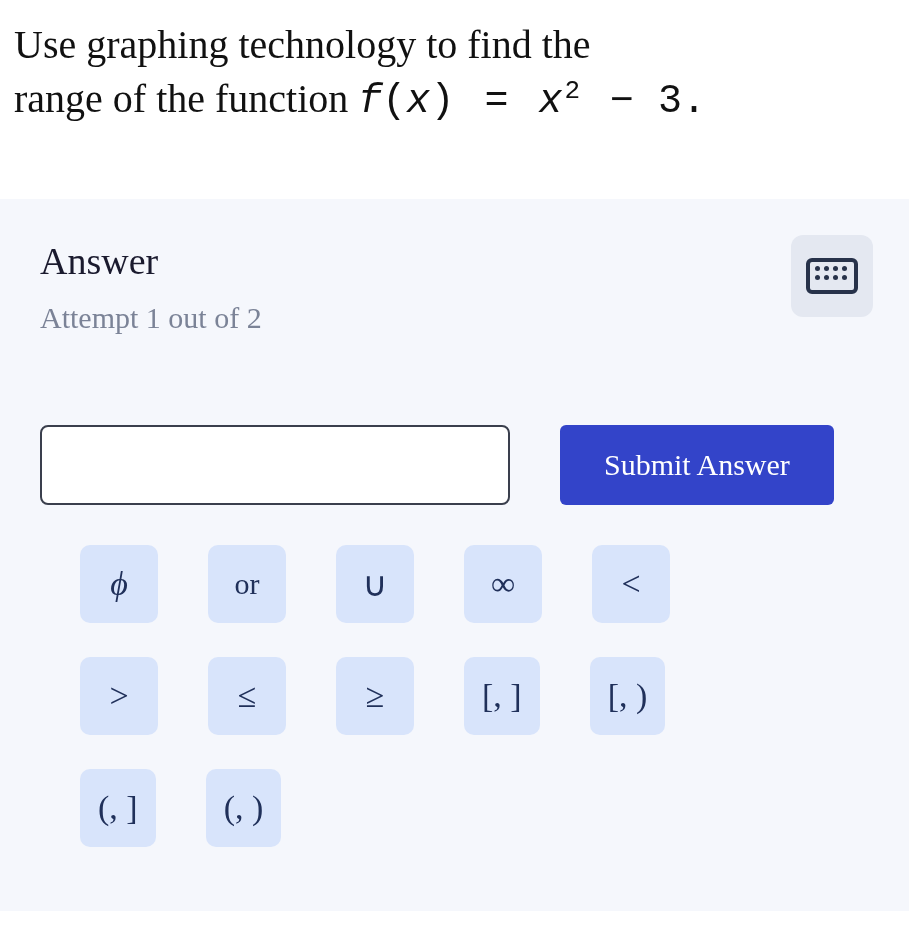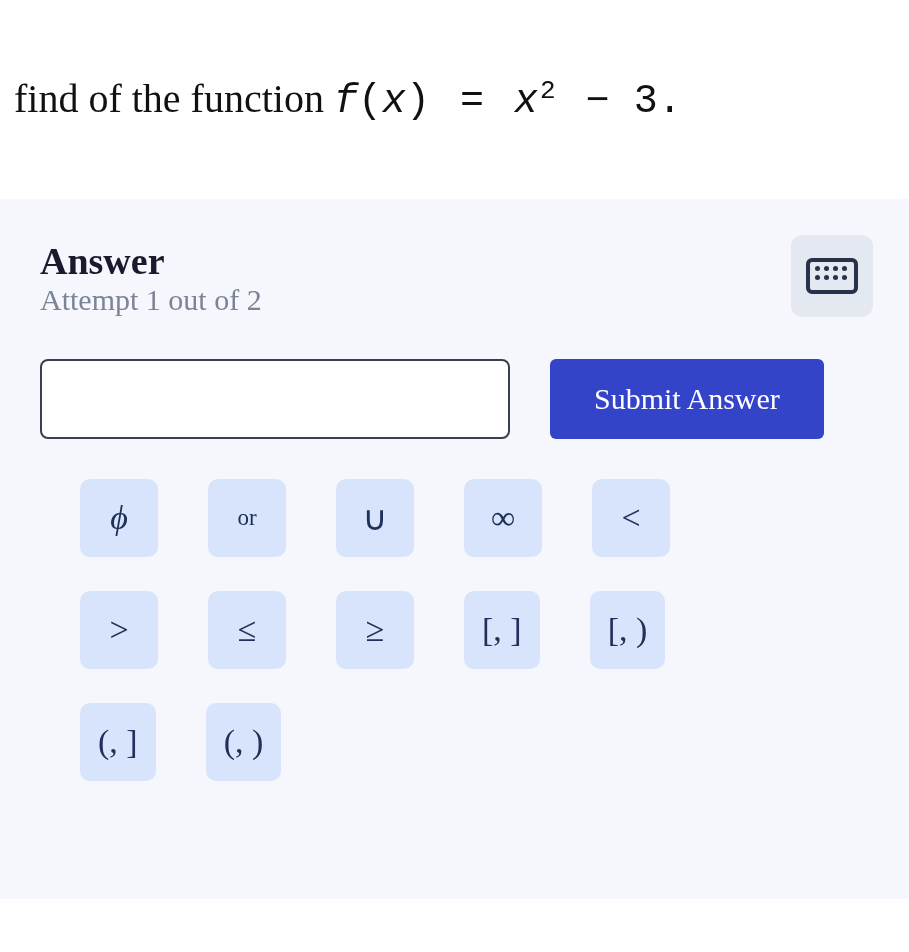--- a/index.html
+++ b/index.html
@@ -26,26 +26,27 @@
   .sup    { font-size: 0.65em; vertical-align: super; font-style: normal; margin-left:2px;}
   .answer-panel {
     margin-top: 70px;
     background: #f5f7fc;
     padding: 40px 40px 30px 40px;
     position: relative;
     min-height: 700px;
     box-sizing: border-box;
   }
   .answer-title {
-    font-weight: bold;
+    font-weight: normal;
     font-size: 38px;
   }
   .attempt {
     font-size: 30px;
     color: #7b8397;
+    margin-top: 18px;
   }
   .kb-toggle {
     position: absolute;
     top: 36px;
     right: 36px;
     width: 82px;
     height: 82px;
     background: #e4e8f1;
     border-radius: 12px;
     display: flex;
@@ -63,24 +64,24 @@
     content: "";
     position: absolute;
     top: 4px; left: 5px;
     width: 5px; height: 5px;
     background: #27324a;
     border-radius: 50%;
     box-shadow: 9px 0 #27324a, 18px 0 #27324a, 27px 0 #27324a,
                 0 9px #27324a, 9px 9px #27324a, 18px 9px #27324a, 27px 9px #27324a;
   }
   .input-row {
-    margin-top: 42px;
+    margin-top: 90px;
     display: flex;
     align-items: stretch;
-    gap: 40px;
+    gap: 50px;
   }
   .answer-input {
     width: 470px;
     height: 80px;
     border: 2px solid #3a3f4d;
     border-radius: 8px;
     background: #fff;
     font-size: 28px;
     padding: 0 14px;
     box-sizing: border-box;
@@ -114,30 +115,30 @@
     border-radius: 10px;
     display: inline-flex;
     align-items: center;
     justify-content: center;
     font-size: 34px;
     font-family: Georgia, 'Times New Roman', serif;
     cursor: pointer;
     padding: 0 18px;
     box-sizing: border-box;
   }
-  .key.small { font-size: 23px; }
+  .key.small { font-size: 30px; }
   .key.wide  { min-width: auto; }
   .phi { font-style: italic; }
 </style>
 </head>
 <body>
 
 <div class="question">
-  <br>
-  <span>find of the function </span>
+  <span>Use graphing technology to find the</span><br>
+  <span>range of the function </span>
   <span class="math">
     <span class="fnname">f</span><span class="paren">(</span><span>x</span><span class="paren">)</span><span class="op"> = </span><span>x</span><span class="sup">2</span><span class="op"> − 3.</span>
   </span>
 </div>
 
 <div class="answer-panel">
 
   <div class="kb-toggle">
     <span class="kb-icon-rect"></span>
   </div>

